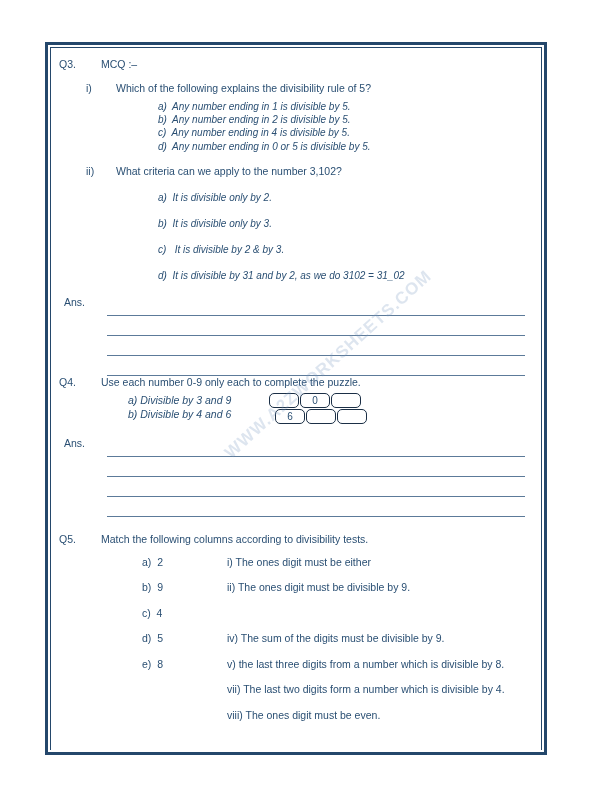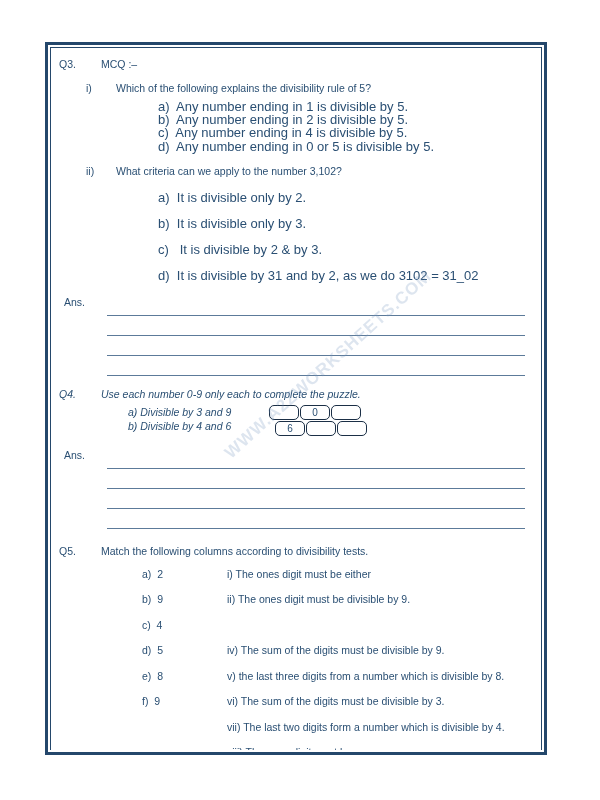--- a/index.html
+++ b/index.html
@@ -92,23 +92,24 @@
     font-size: 10.5px;
   }
   .sub-text {
     font-size: 10.5px;
   }
 
   .opt-list {
     margin: 6px 0 0 99px;
   }
   .opt-list .opt {
-    font-size: 13px;
+    font-size: 10px;
     line-height: 13.2px;
     white-space: pre;
+    font-style: italic;
   }
   .opt-list.spaced .opt {
     line-height: 13.2px;
     margin-bottom: 13px;
   }
   .opt-list.spaced {
     margin-top: 14px;
   }
 
   
@@ -230,21 +231,21 @@
       <div class="ans-block">
         <div class="ans-label">Ans.</div>
         <div class="ans-lines">
           <div class="ans-line"></div>
           <div class="ans-line"></div>
           <div class="ans-line"></div>
           <div class="ans-line"></div>
         </div>
       </div>
 
-      <div class="q-row" style="margin-top:14px;font-style:italic;">
+      <div class="q-row" style="margin-top:2px;">
         <div class="q-num">Q4.</div>
         <div class="q-text">Use each number 0-9 only each to complete the puzzle.</div>
       </div>
 
       <div class="puzzle-wrap">
         <div class="puz-label r1">a) Divisible by 3 and 9</div>
         <div class="puz-label r2">b) Divisible by 4 and 6</div>
 
         <div class="puz-row r1">
           <div class="puz-cell"></div>
@@ -288,24 +289,20 @@
         </div>
         <div class="match-row">
           <div class="match-left">d)  5</div>
           <div class="match-right">iv) The sum of the digits must be divisible by 9.</div>
         </div>
         <div class="match-row">
           <div class="match-left">e)  8</div>
           <div class="match-right">v) the last three digits from a number which is divisible by  8.</div>
         </div>
         <div class="match-row">
-          <div class="match-left">f)  9</div>
-          <div class="match-right">vi) The sum of the digits must be divisible by 3.</div>
-        </div>
-        <div class="match-row">
           <div class="match-left"></div>
           <div class="match-right">vii) The last two digits form a number which is divisible by 4.</div>
         </div>
         <div class="match-row">
           <div class="match-left"></div>
           <div class="match-right">viii) The ones digit must be even.</div>
         </div>
       </div>
 
     </div>

